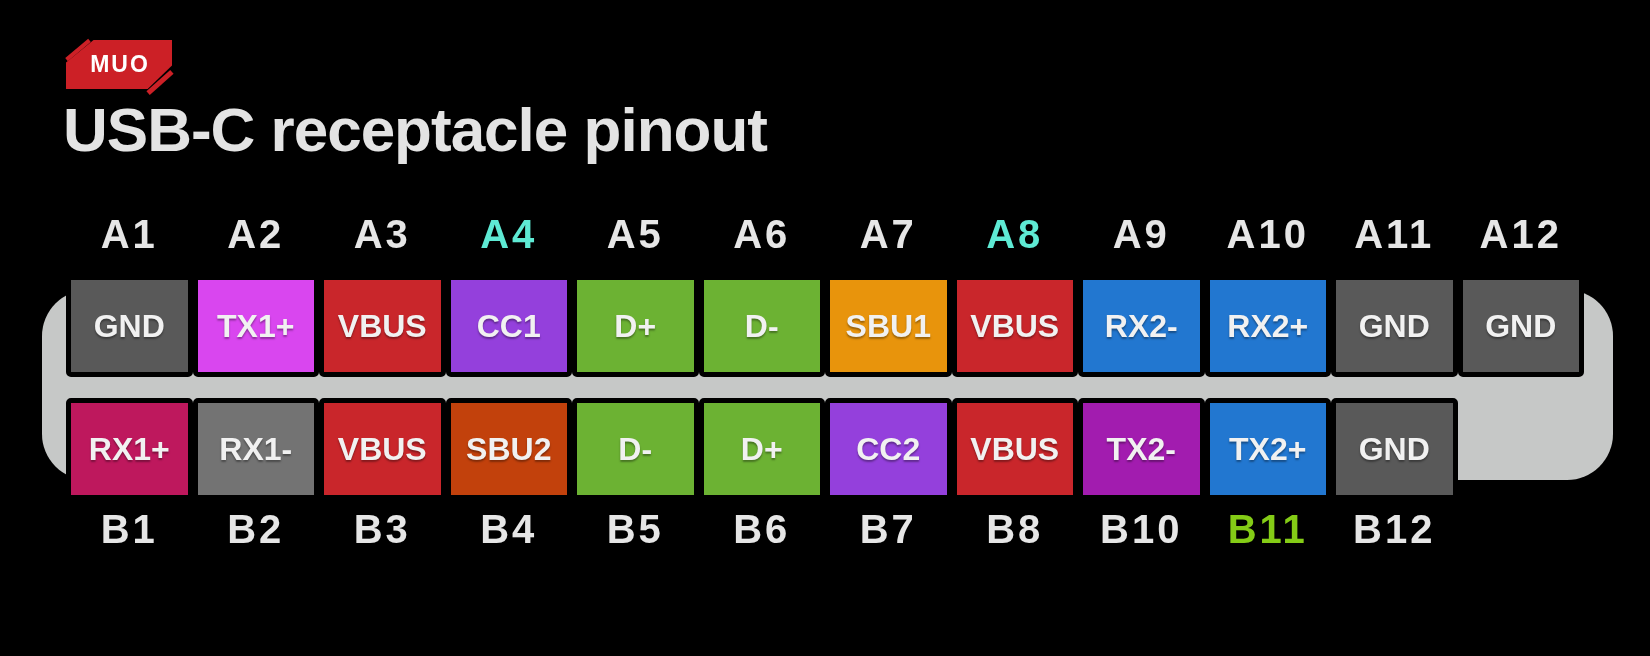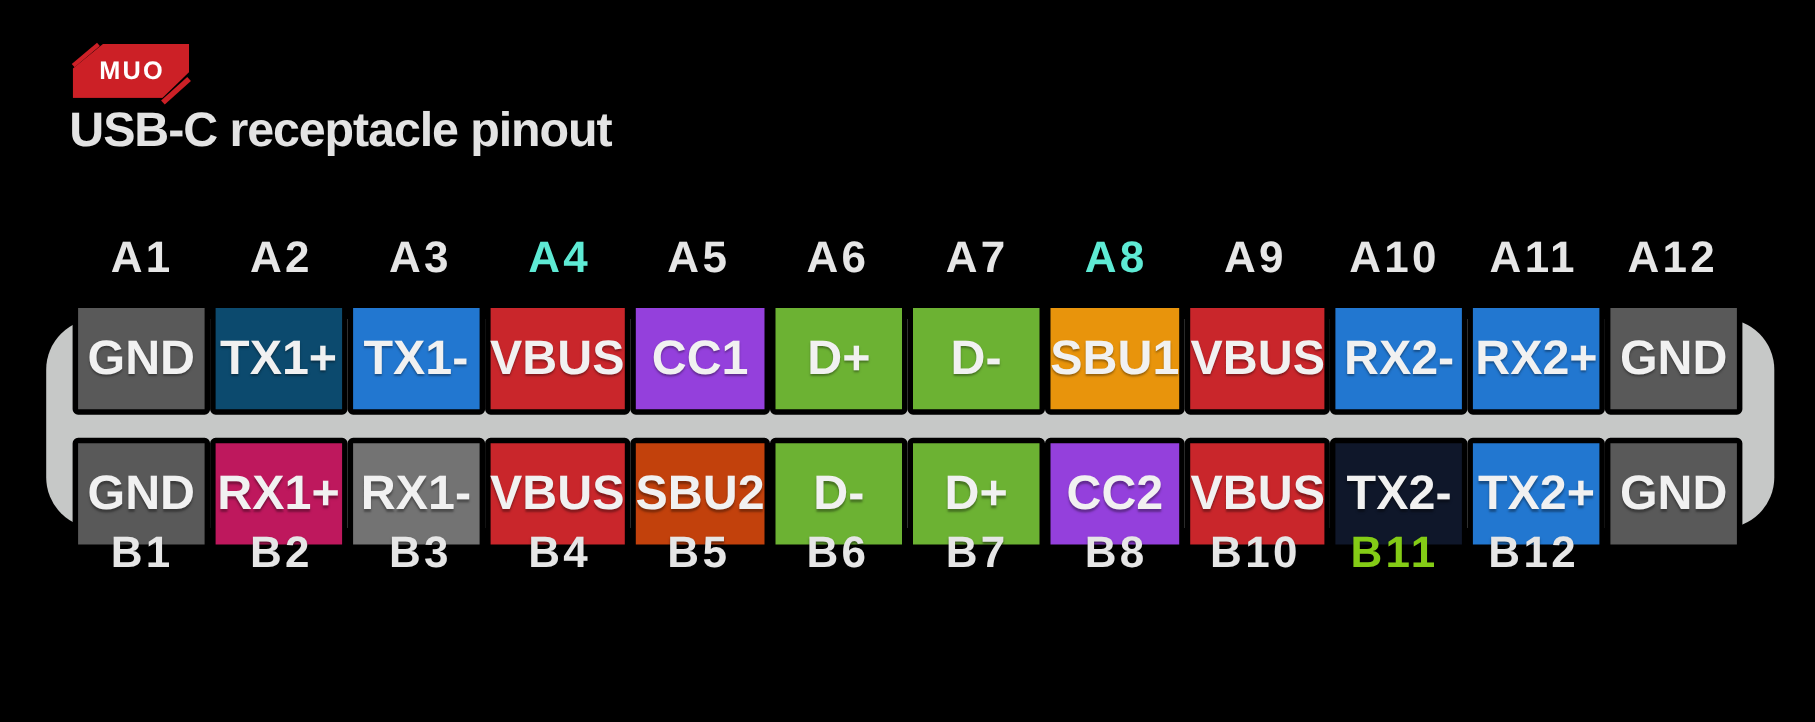--- a/index.html
+++ b/index.html
@@ -60,21 +60,21 @@
     background: #cc2026;
     transform: rotate(-42deg);
   }
 
   
   .title {
     position: absolute;
     left: 63px;
     top: 94px;
     color: #e3e3e3;
-    font-size: 44px;
+    font-size: 62px;
     font-weight: bold;
     letter-spacing: -1px;
     white-space: nowrap;
     text-shadow: 0 3px 3px rgba(0,0,0,0.55);
   }
 
   
   .shell {
     position: absolute;
     left: 42px;
@@ -87,21 +87,21 @@
   }
   .grid {
     position: absolute;
     left: 66px;
     width: 1518px;
     display: grid;
     grid-template-columns: repeat(12, 1fr);
     z-index: 1;
   }
   .labels-a { top: 210px; height: 48px; }
-  .labels-b { top: 478px; height: 48px; }
+  .labels-b { top: 505px; height: 48px; }
   .pin-label {
     display: flex;
     align-items: center;
     justify-content: center;
     color: #e6e6e6;
     font-size: 40px;
     font-weight: bold;
     letter-spacing: 3px;
     text-shadow: 0 2px 2px rgba(0,0,0,0.5);
   }
@@ -110,21 +110,21 @@
     grid-template-rows: 102px 102px;
     row-gap: 21px;
   }
   .pin {
     border: 5px solid #000;
     border-radius: 5px;
     display: flex;
     align-items: center;
     justify-content: center;
     color: #f1f1f1;
-    font-size: 44px;
+    font-size: 32px;
     font-weight: bold;
     text-shadow: 0 2px 2px rgba(0,0,0,0.35);
     box-sizing: border-box;
   }
 </style>
 </head>
 <body style="background: rgb(0, 0, 0);">
 
 <div class="stage" style="background: rgb(0, 0, 0);">
 
@@ -150,41 +150,40 @@
       <div class="pin-label" style="color: rgb(230, 230, 230);">A7</div>
       <div class="pin-label" style="color: #5eead4;">A8</div>
       <div class="pin-label" style="color: rgb(230, 230, 230);">A9</div>
       <div class="pin-label" style="color: rgb(230, 230, 230);">A10</div>
       <div class="pin-label" style="color: rgb(230, 230, 230);">A11</div>
       <div class="pin-label" style="color: rgb(230, 230, 230);">A12</div>
     </div>
 
   <div class="grid pins" id="pins">
       <div class="pin" style="background: rgb(89, 89, 89); border-color: rgb(0, 0, 0); color: rgb(241, 241, 241);">GND</div>
-      <div class="pin" style="background: #0c4a6e; border-color: rgb(0, 0, 0); color: rgb(241, 241, 241);">TX1+</div>
-      <div class="pin" style="background: rgb(34, 119, 208); border-color: rgb(0, 0, 0); color: rgb(241, 241, 241);">TX1-</div>
+      <div class="pin" style="background: #d946ef; border-color: rgb(0, 0, 0); color: rgb(241, 241, 241);">TX1+</div>
       <div class="pin" style="background: rgb(201, 38, 43); border-color: rgb(0, 0, 0); color: rgb(241, 241, 241);">VBUS</div>
       <div class="pin" style="background: rgb(148, 64, 220); border-color: rgb(0, 0, 0); color: rgb(241, 241, 241);">CC1</div>
       <div class="pin" style="background: rgb(108, 178, 51); border-color: rgb(0, 0, 0); color: rgb(241, 241, 241);">D+</div>
       <div class="pin" style="background: rgb(108, 178, 51); border-color: rgb(0, 0, 0); color: rgb(241, 241, 241);">D-</div>
       <div class="pin" style="background: rgb(232, 148, 12); border-color: rgb(0, 0, 0); color: rgb(241, 241, 241);">SBU1</div>
       <div class="pin" style="background: rgb(201, 38, 43); border-color: rgb(0, 0, 0); color: rgb(241, 241, 241);">VBUS</div>
       <div class="pin" style="background: rgb(34, 119, 208); border-color: rgb(0, 0, 0); color: rgb(241, 241, 241);">RX2-</div>
       <div class="pin" style="background: rgb(34, 119, 208); border-color: rgb(0, 0, 0); color: rgb(241, 241, 241);">RX2+</div>
       <div class="pin" style="background: rgb(89, 89, 89); border-color: rgb(0, 0, 0); color: rgb(241, 241, 241);">GND</div>
       <div class="pin" style="background: rgb(89, 89, 89); border-color: rgb(0, 0, 0); color: rgb(241, 241, 241);">GND</div>
       <div class="pin" style="background: #be185d; border-color: rgb(0, 0, 0); color: rgb(241, 241, 241);">RX1+</div>
       <div class="pin" style="background: #737373; border-color: rgb(0, 0, 0); color: rgb(241, 241, 241);">RX1-</div>
       <div class="pin" style="background: rgb(201, 38, 43); border-color: rgb(0, 0, 0); color: rgb(241, 241, 241);">VBUS</div>
       <div class="pin" style="background: #c2410c; border-color: rgb(0, 0, 0); color: rgb(241, 241, 241);">SBU2</div>
       <div class="pin" style="background: rgb(108, 178, 51); border-color: rgb(0, 0, 0); color: rgb(241, 241, 241);">D-</div>
       <div class="pin" style="background: rgb(108, 178, 51); border-color: rgb(0, 0, 0); color: rgb(241, 241, 241);">D+</div>
       <div class="pin" style="background: rgb(148, 64, 220); border-color: rgb(0, 0, 0); color: rgb(241, 241, 241);">CC2</div>
       <div class="pin" style="background: rgb(201, 38, 43); border-color: rgb(0, 0, 0); color: rgb(241, 241, 241);">VBUS</div>
-      <div class="pin" style="background: #0f172a; border-color: rgb(0, 0, 0); color: rgb(241, 241, 241);">TX2-</div>
+      <div class="pin" style="background: #a21caf; border-color: rgb(0, 0, 0); color: rgb(241, 241, 241);">TX2-</div>
       <div class="pin" style="background: rgb(34, 119, 208); border-color: rgb(0, 0, 0); color: rgb(241, 241, 241);">TX2+</div>
       <div class="pin" style="background: rgb(89, 89, 89); border-color: rgb(0, 0, 0); color: rgb(241, 241, 241);">GND</div>
     </div>
 
   <div class="grid labels-b" id="labels-b">
       <div class="pin-label" style="color: rgb(230, 230, 230);">B1</div>
       <div class="pin-label" style="color: rgb(230, 230, 230);">B2</div>
       <div class="pin-label" style="color: rgb(230, 230, 230);">B3</div>
       <div class="pin-label" style="color: rgb(230, 230, 230);">B4</div>
       <div class="pin-label" style="color: rgb(230, 230, 230);">B5</div>

